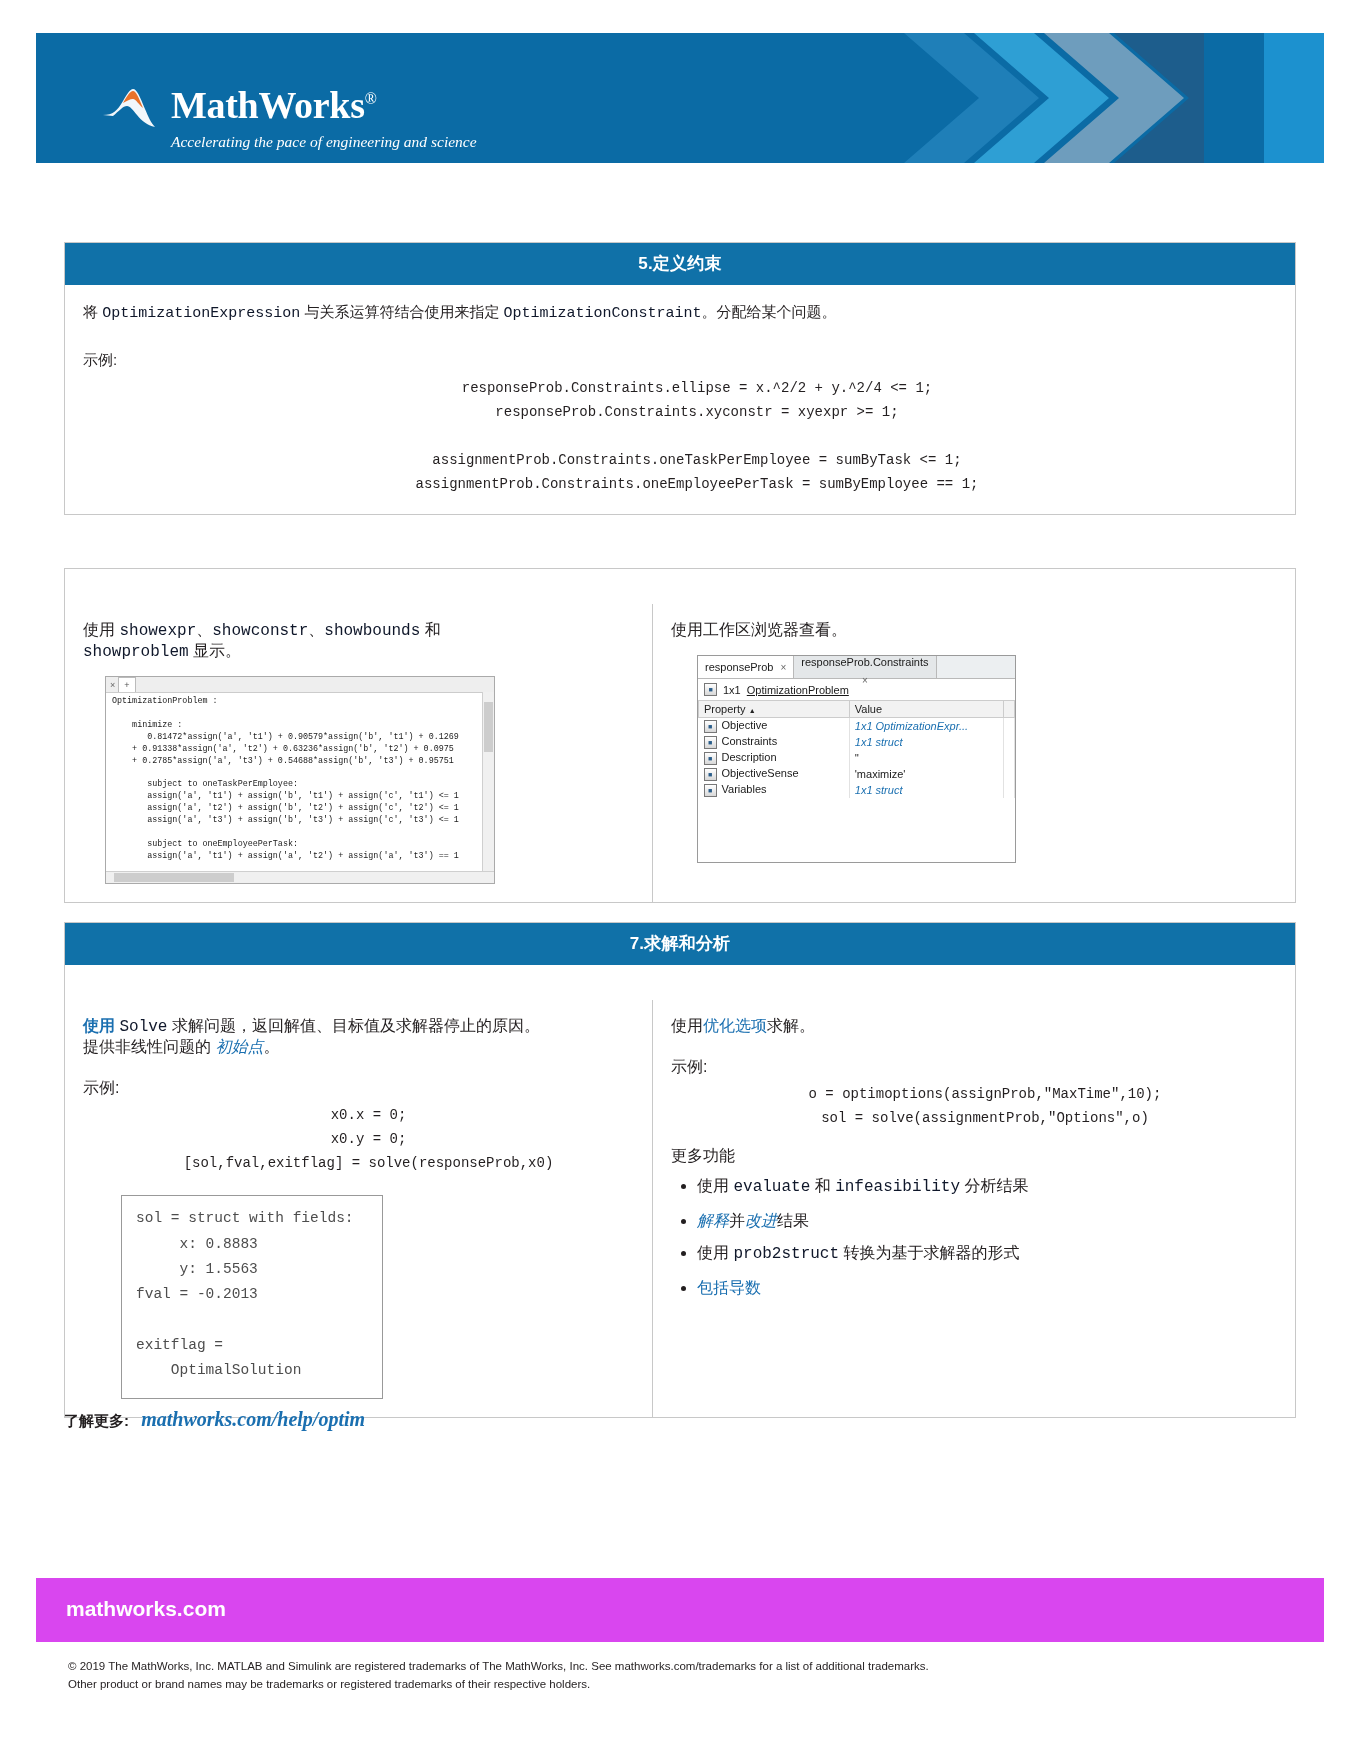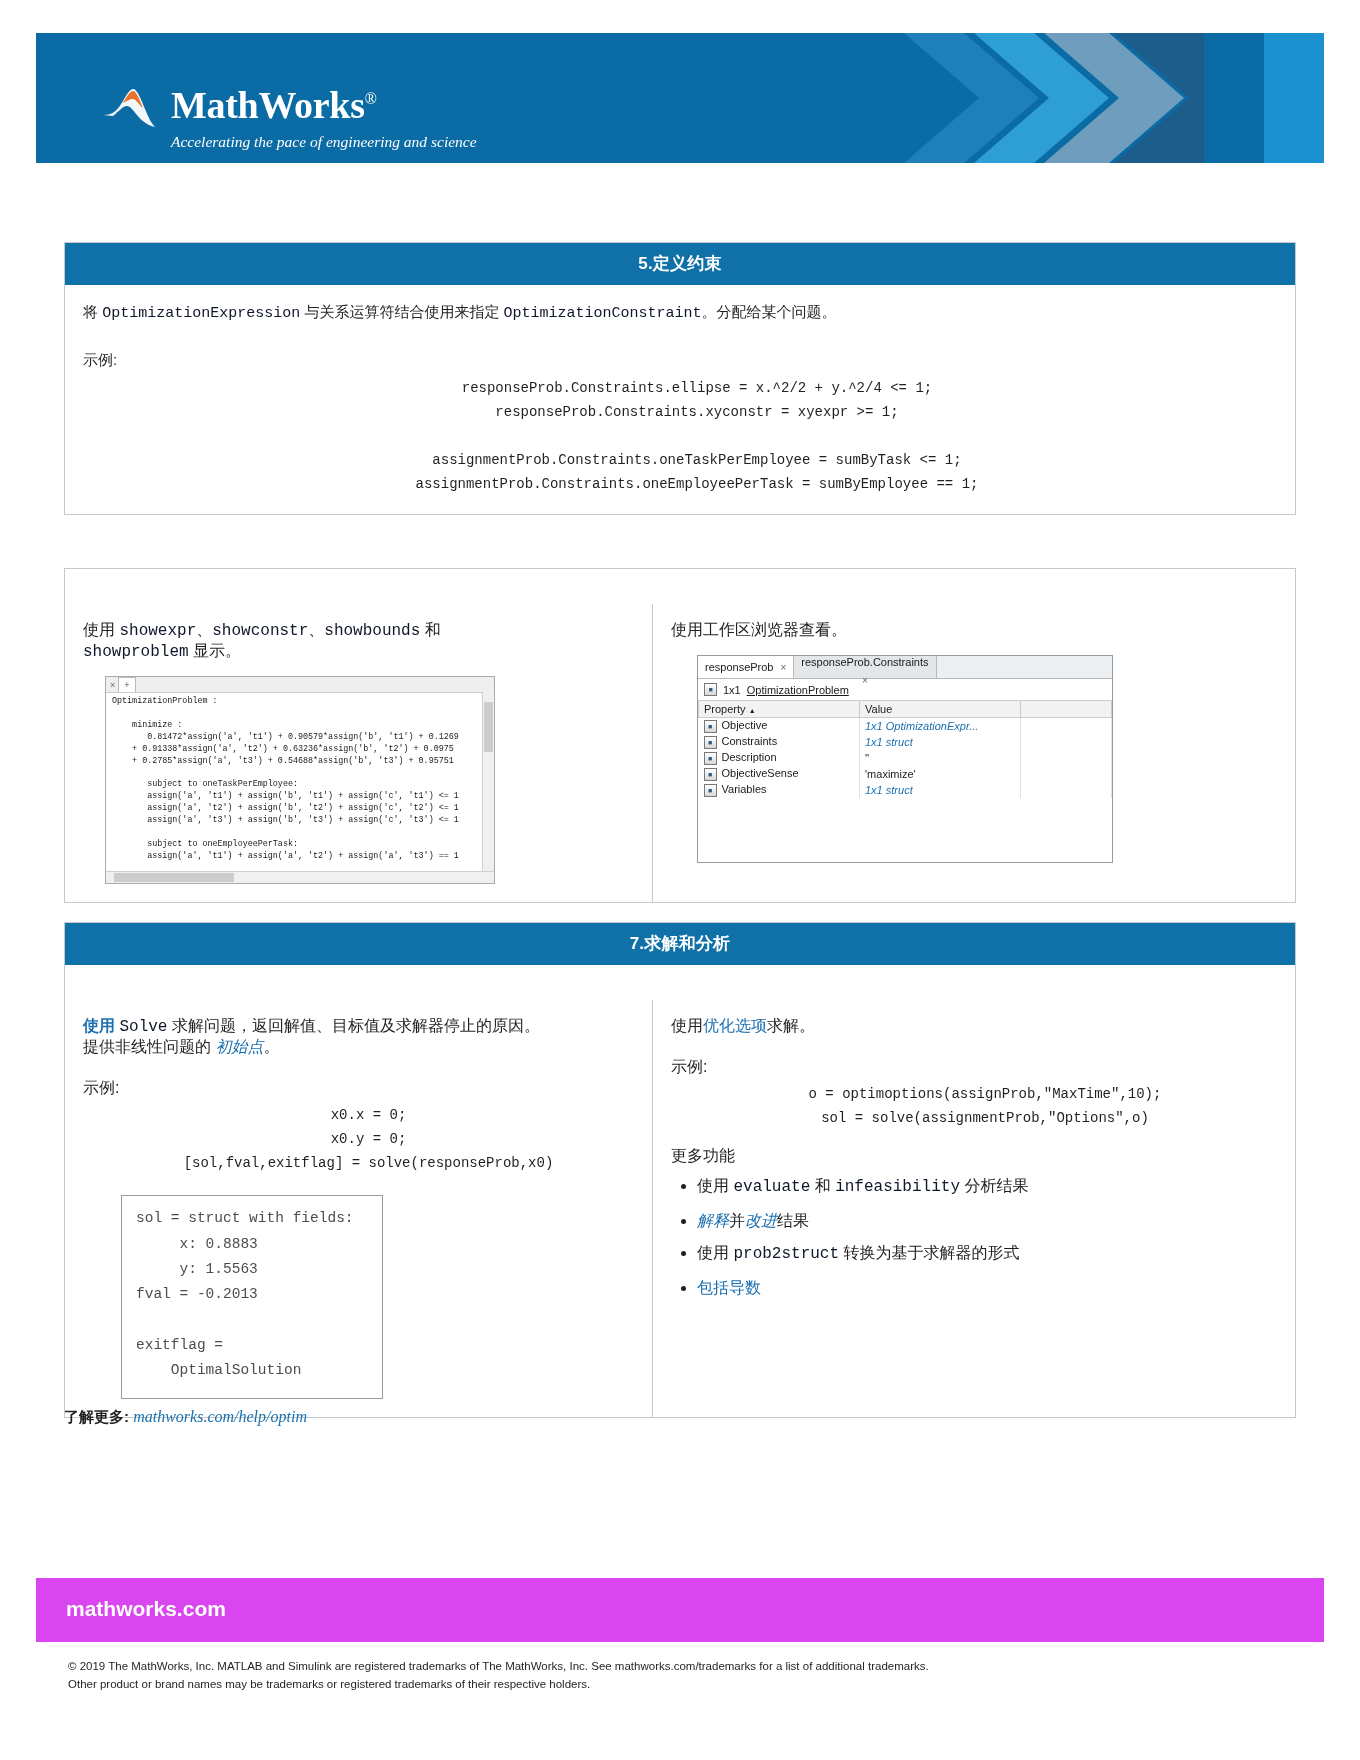--- a/index.html
+++ b/index.html
@@ -214,21 +214,21 @@
     left: 8px;
     top: 1px;
     width: 120px;
     height: 9px;
     background: #cdcdcd;
   }
 
   
   .shot-ws {
     margin: 14px 0 0 26px;
-    width: 416px;
+    width: 319px;
     height: 208px;
     border: 1px solid #9a9a9a;
     background: #ffffff;
     box-sizing: border-box;
     position: relative;
     overflow: hidden;
   }
   .ws-tabs {
     display: flex;
     height: 22px;
@@ -314,23 +314,24 @@
   .learnmore {
     position: absolute;
     left: 64px;
     top: 1408px;
     font-size: 15px;
     font-weight: bold;
   }
   .learnmore .url {
     color: #1a6fb0;
     font-style: italic;
-    font-weight: normal;
+    font-weight: bold;
     font-family: "Liberation Serif", serif;
-    font-size: 16px;
+    font-size: 20px;
+    margin-left: 8px;
   }
 
   
   .footer-bar {
     position: absolute;
     left: 36px;
     top: 1578px;
     width: 1288px;
     height: 64px;
     background: #d946ef;

